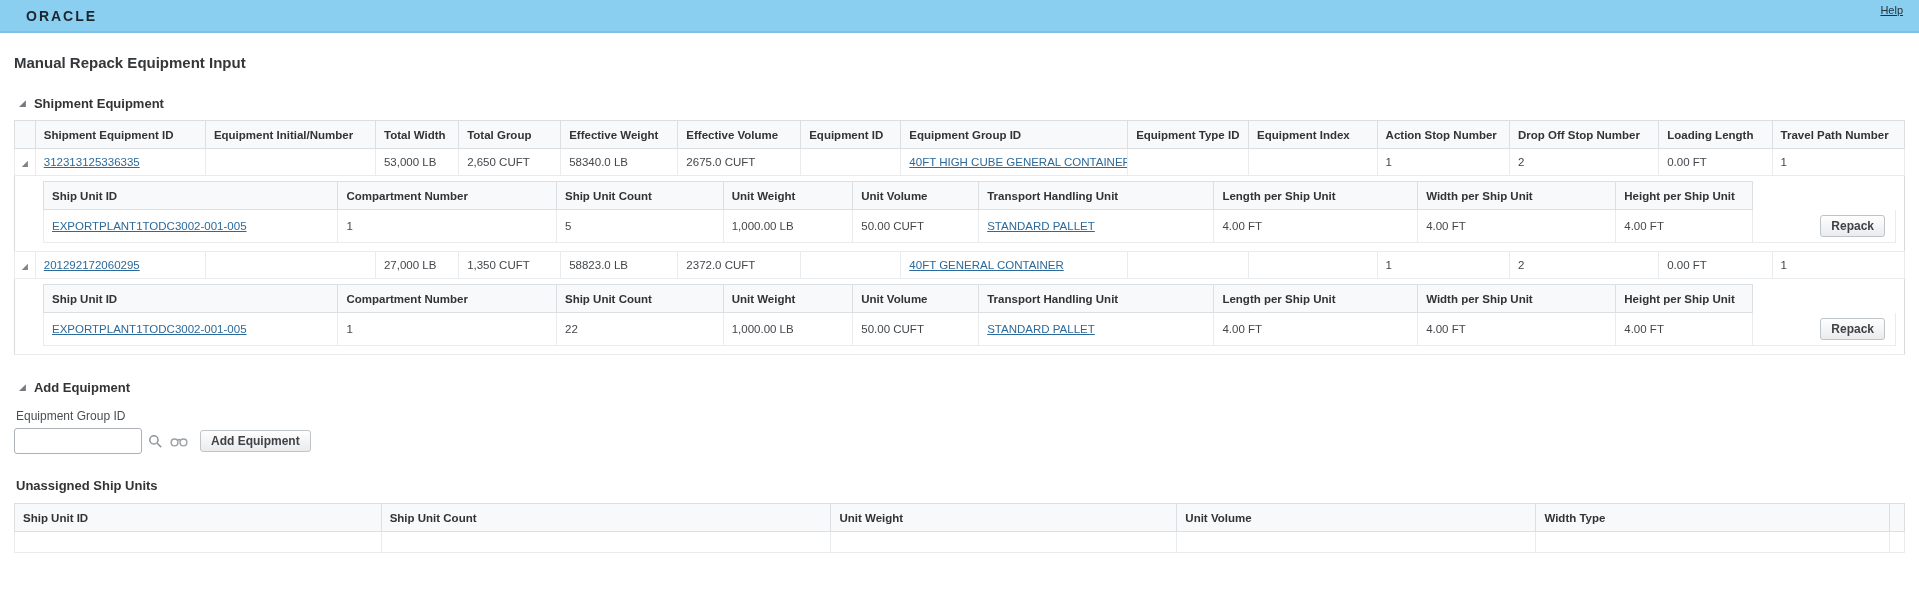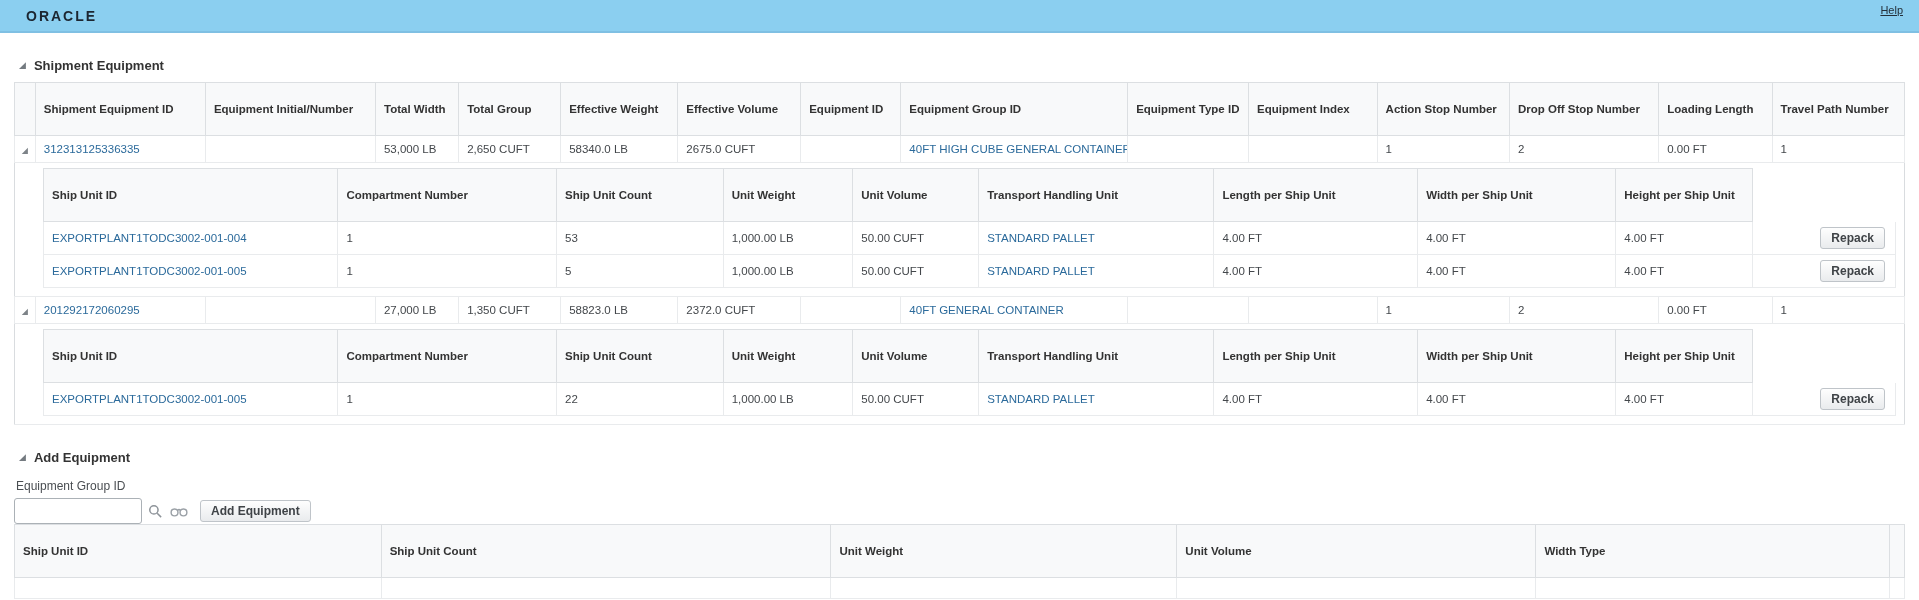--- a/index.html
+++ b/index.html
@@ -27,29 +27,29 @@
   }
   .disc { color:#747a80; font-size:9px; line-height:1; cursor:pointer; font-family:"DejaVu Sans",sans-serif; }
   .disc.small { font-size:8px; color:#7d8388; }
   .plain-head { font-weight:bold; font-size:13px; color:#333; margin:24px 0 10px 2px; }
 
   
   table { border-collapse:collapse; table-layout:fixed; width:100%; }
   table.main { border:1px solid #d9dcdf; border-bottom:1px solid #c7d6e2; }
   th {
     background:#f8f9fa; font-weight:bold; font-size:11.5px; text-align:left;
-    padding:20px 8px; border:1px solid #dcdfe2; color:#333;
+    padding:7px 8px; border:1px solid #dcdfe2; color:#333;
     white-space:nowrap; overflow:hidden; height:28px;
   }
   td {
     font-size:11.5px; padding:5px 8px; border:1px solid #e9ebed;
     height:27px; white-space:nowrap; overflow:hidden; color:#43474b;
   }
   .c-arrow { text-align:center; padding:5px 2px; }
-  a.lnk { color:#2b6a9b; cursor:pointer;text-align:center; }
+  a.lnk { color:#2b6a9b; text-decoration:underline; cursor:pointer;text-align:center; }
   td.subcell { padding:5px 8px 8px 28px; border-left:none; border-right:none; background:#fff; }
   table.sub th.blank { background:#fff; border-color:transparent; }
   td.btncell { text-align:right; padding-right:10px; }
   table.unassigned td { height:21px; }
 
   
   .btn {
     font-size:12px; color:#3f4347; font-family:inherit;
     background:linear-gradient(#fefefe,#e9ebed);
     border:1px solid #bfc4c9; border-radius:3px; padding:3px 10px; cursor:pointer;
@@ -67,20 +67,21 @@
 </style>
 </head>
 <body>
 
 <div class="topbar">
   <span class="brand">ORACLE</span>
   <a class="help">Help</a>
 </div>
 
 <div class="content">
+  <h1 class="title">Manual Repack Equipment Input</h1>
 
   <div class="section-head">
     <span class="disc">◢</span>
     <span>Shipment Equipment</span>
   </div>
 
   <table class="main">
     <colgroup>
       <col style="width:1.1%">
         <col style="width:9%">
@@ -160,32 +161,20 @@
                 <th>Unit Weight</th>
                 <th>Unit Volume</th>
                 <th>Transport Handling Unit</th>
                 <th>Length per Ship Unit</th>
                 <th>Width per Ship Unit</th>
                 <th>Height per Ship Unit</th>
                 <th class="blank"></th>
               </tr>
             </thead>
             <tbody>
-              <tr>
-                <td><a class="lnk">EXPORTPLANT1TODC3002-001-004</a></td>
-                <td>1</td>
-                <td>53</td>
-                <td>1,000.00 LB</td>
-                <td>50.00 CUFT</td>
-                <td><a class="lnk">STANDARD PALLET</a></td>
-                <td>4.00 FT</td>
-                <td>4.00 FT</td>
-                <td>4.00 FT</td>
-                <td class="btncell"><button class="btn bold">Repack</button></td>
-              </tr>
               <tr>
                 <td><a class="lnk">EXPORTPLANT1TODC3002-001-005</a></td>
                 <td>1</td>
                 <td>5</td>
                 <td>1,000.00 LB</td>
                 <td>50.00 CUFT</td>
                 <td><a class="lnk">STANDARD PALLET</a></td>
                 <td>4.00 FT</td>
                 <td>4.00 FT</td>
                 <td>4.00 FT</td>
@@ -280,20 +269,21 @@
     <span class="icon-btn">
       <svg width="18" height="13" viewBox="0 0 19 13">
           <circle cx="4.8" cy="7.5" r="3.6" fill="none" stroke="#9aa0a6" stroke-width="1.5"></circle>
           <circle cx="14.2" cy="7.5" r="3.6" fill="none" stroke="#9aa0a6" stroke-width="1.5"></circle>
           <path d="M8.1 5.4 Q9.5 3.4 10.9 5.4" fill="none" stroke="#9aa0a6" stroke-width="1.4"></path>
         </svg>
     </span>
     <button class="btn bold" style="margin-left:6px">Add Equipment</button>
   </div>
 
+  <div class="plain-head">Unassigned Ship Units</div>
 
   <table class="unassigned">
     <colgroup>
       <col style="width:19.4%">
         <col style="width:23.8%">
         <col style="width:18.3%">
       <col style="width:19%">
         <col style="width:18.7%">
         <col style="width:0.8%">
     </colgroup>

